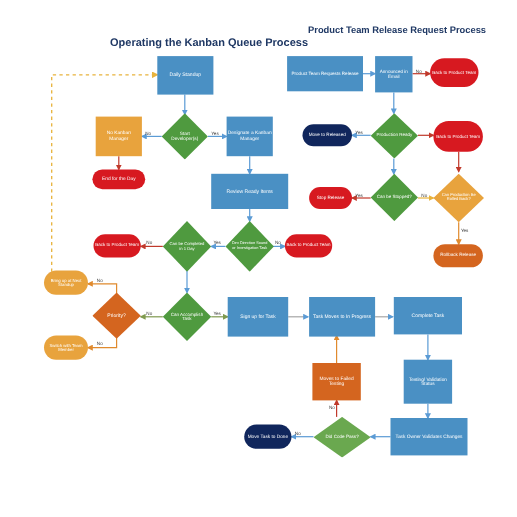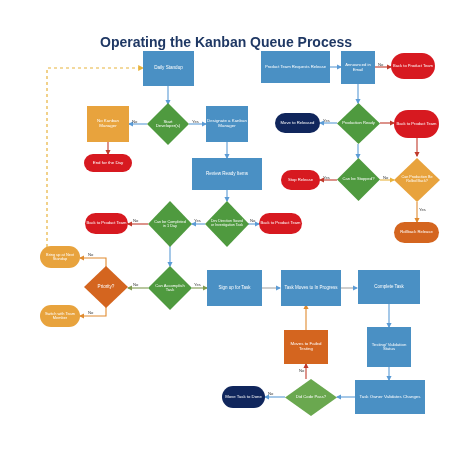--- a/index.html
+++ b/index.html
@@ -118,21 +118,22 @@
 
     <path d="M358,144 L358,158" stroke="#5b9bd5" stroke-width="1.1" fill="none" marker-end="url(#ab)"></path>
 
     <path d="M337,180 L320,180" stroke="#c0392b" stroke-width="1.1" fill="none" marker-end="url(#ar)"></path>
 
     <path d="M380,180 L394,180" stroke="#e8b33d" stroke-width="1.1" fill="none" marker-end="url(#ay)"></path>
 
     <path d="M417,202 L417,222" stroke="#e08a2e" stroke-width="1.1" fill="none" marker-end="url(#ao)"></path>
   </svg>
 
-  <div class="title" style="left:100px;top:22px;width:140px;font-size:14px;margin-top:12px;">Operating the Kanban Queue Process</div>
+  <div class="title" style="left:100px;top:22px;width:140px;font-size:10px;margin-top:12px;">Operating the Kanban Queue Process</div>
+  <div class="title" style="left:280px;top:22px;width:160px;font-size:8.5px;">Product Team Release Request Process</div>
 
   <div class="node rect" style="left:143px;top:51px;width:51px;height:35px;background:#4a90c4;font-size:4.6px;">
     <span class="nodetext">Daily Standup</span>
   </div>
 
   <div class="diamond" style="left:147px;top:103px;width:42px;height:42px;">
     <svg width="42" height="42" viewBox="0 0 42 42">
         <polygon points="21,0 42,21 21,42 0,21" fill="#4f9a3f"></polygon>
       </svg>
     <span class="dlabel" style="font-size:4.3px;padding:0 5px;">Start Developer(s)</span>

